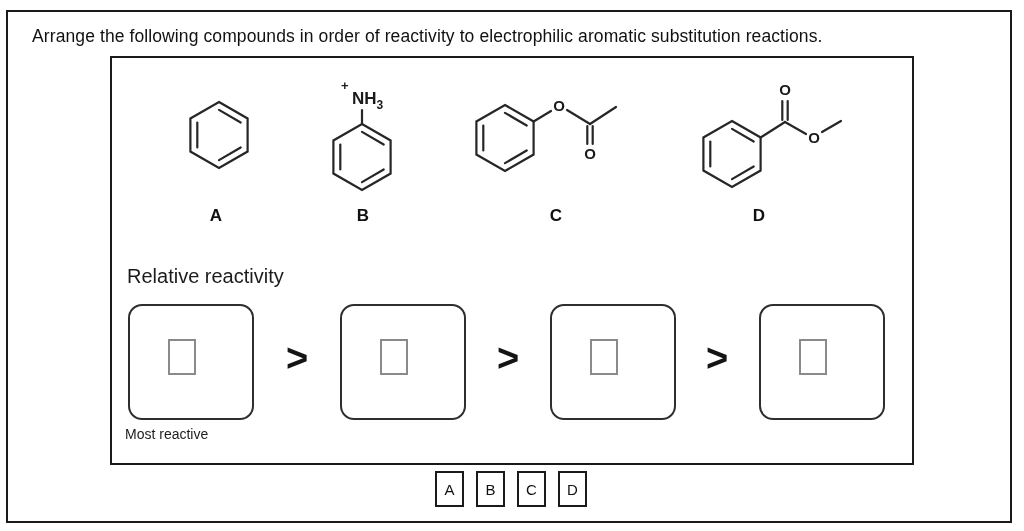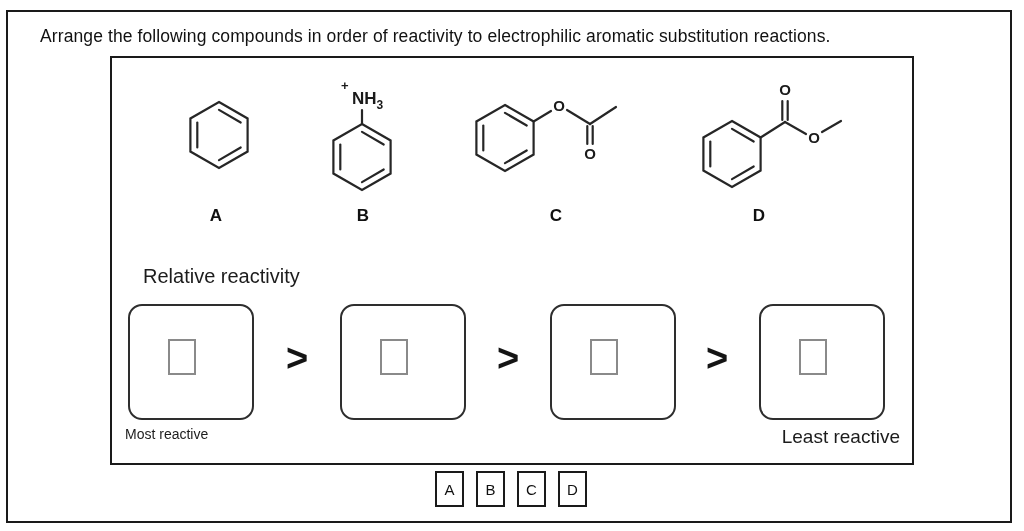--- a/index.html
+++ b/index.html
@@ -1,22 +1,22 @@
 <!DOCTYPE html>
 <html><head>
 <meta charset="utf-8">
 <style>
   html,body{margin:0;padding:0;background:#ffffff;font-family:"Liberation Sans",sans-serif;}
   .stage{position:relative;width:1024px;height:531px;background:#fff;overflow:hidden;}
   .frame{position:absolute;left:6px;top:10px;width:1006px;height:513px;border:2px solid #1a1a1a;background:#fff;box-sizing:border-box;}
-  .title{position:absolute;left:32px;top:14px;font-size:17.5px;color:#111;letter-spacing:.1px;}
+  .title{position:absolute;left:24px;top:14px;font-size:17.5px;color:#111;letter-spacing:.1px;}
   .panel{position:absolute;left:102px;top:44px;width:800px;height:405px;border:2px solid #1a1a1a;background:#fff;box-sizing:content-box;}
   .compound-svg{position:absolute;}
   .compound-label{position:absolute;font-size:17px;font-weight:bold;color:#111;transform:translateX(-50%);}
-  .rx-label{position:absolute;left:15px;top:207px;font-size:20px;color:#1c1c1c;margin-left:16px;}
+  .rx-label{position:absolute;left:15px;top:207px;font-size:20px;color:#1c1c1c;}
   .zone{position:absolute;top:246px;width:126px;height:116px;border:2.5px solid #2e2e2e;border-radius:14px;background:#fff;box-sizing:border-box;}
   .slot-ph{position:absolute;left:38px;top:33px;width:28px;height:36px;border:2px solid #8a8a8a;background:#fff;box-sizing:border-box;}
   .gt{position:absolute;top:282px;width:40px;text-align:center;font-size:38px;font-weight:800;color:#141414;transform:translateX(-50%);line-height:36px;}
   .most{position:absolute;left:13px;top:368px;font-size:14px;color:#1c1c1c;}
   .least{position:absolute;left:600px;top:368px;width:188px;text-align:right;font-size:19px;color:#1c1c1c;}
   .tokens{position:absolute;left:0;top:459px;width:1006px;display:flex;justify-content:center;gap:12px;}
   .token{width:29px;height:36px;border:2px solid #1a1a1a;background:#fff;display:flex;align-items:center;justify-content:center;font-size:15px;color:#111;box-sizing:border-box;cursor:pointer;}
   svg .bond{stroke:#262626;stroke-width:2.2;fill:none;stroke-linecap:round;}
   svg .atom{font-family:"Liberation Sans",sans-serif;font-weight:bold;fill:#1a1a1a;}
 </style>
@@ -91,21 +91,20 @@
       <div class="gt" style="left:396px">&gt;</div>
       <div class="zone" style="left:438px">
         <div class="slot-ph"></div>
       </div>
       <div class="gt" style="left:605px">&gt;</div>
       <div class="zone" style="left:647px">
         <div class="slot-ph"></div>
       </div>
 
       <div class="most">Most reactive</div>
-      <div class="least">Least reactive</div>
     </div>
 
     <div class="tokens">
       <div class="token">A</div>
       <div class="token">B</div>
       <div class="token">C</div>
       <div class="token">D</div>
     </div>
 
   </div>

